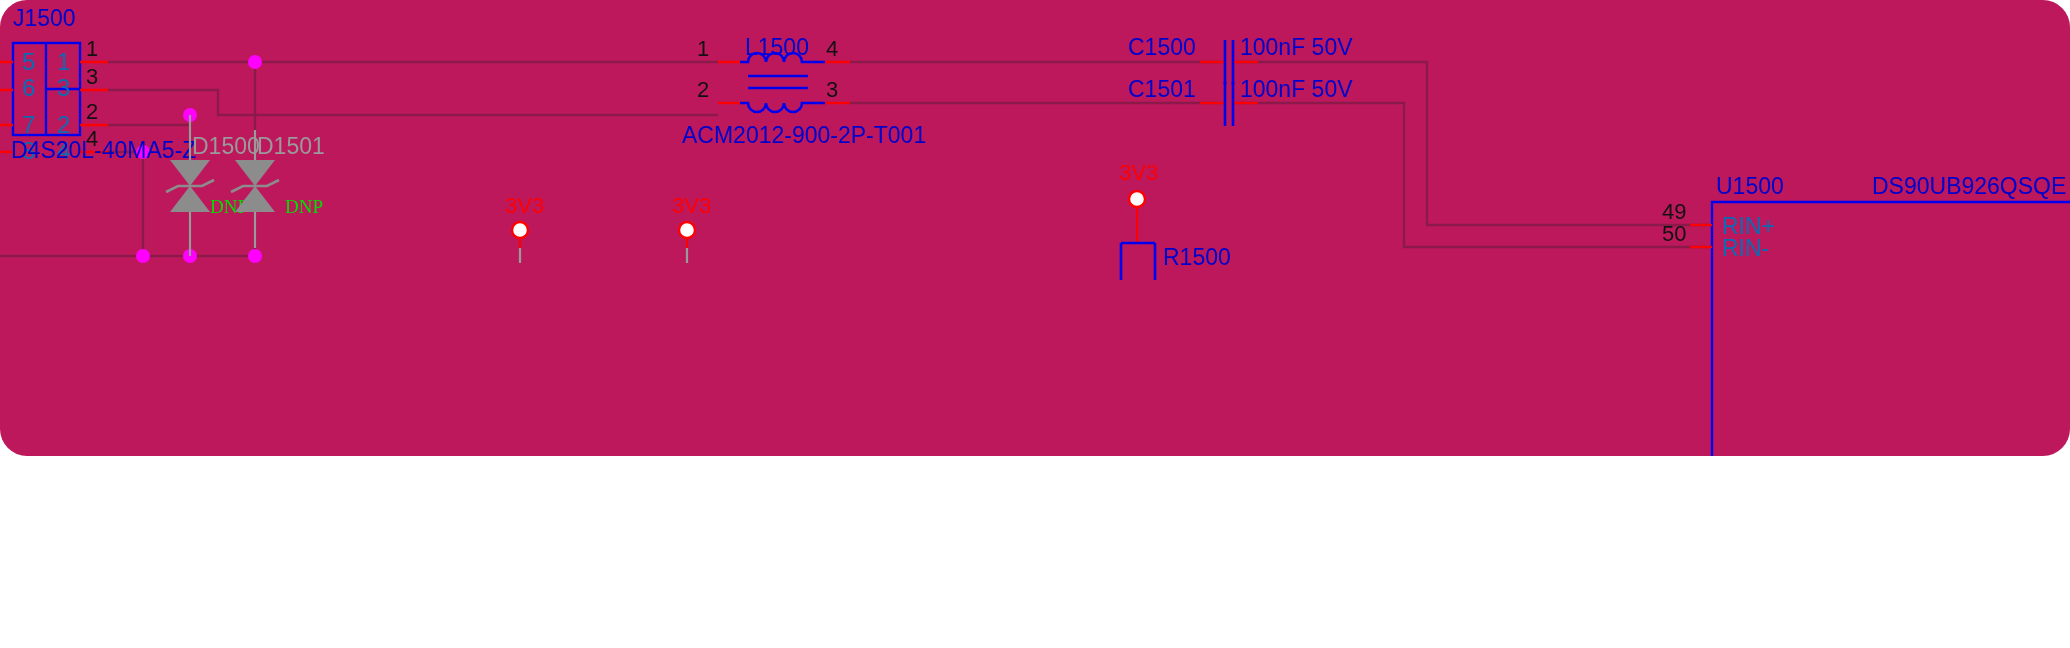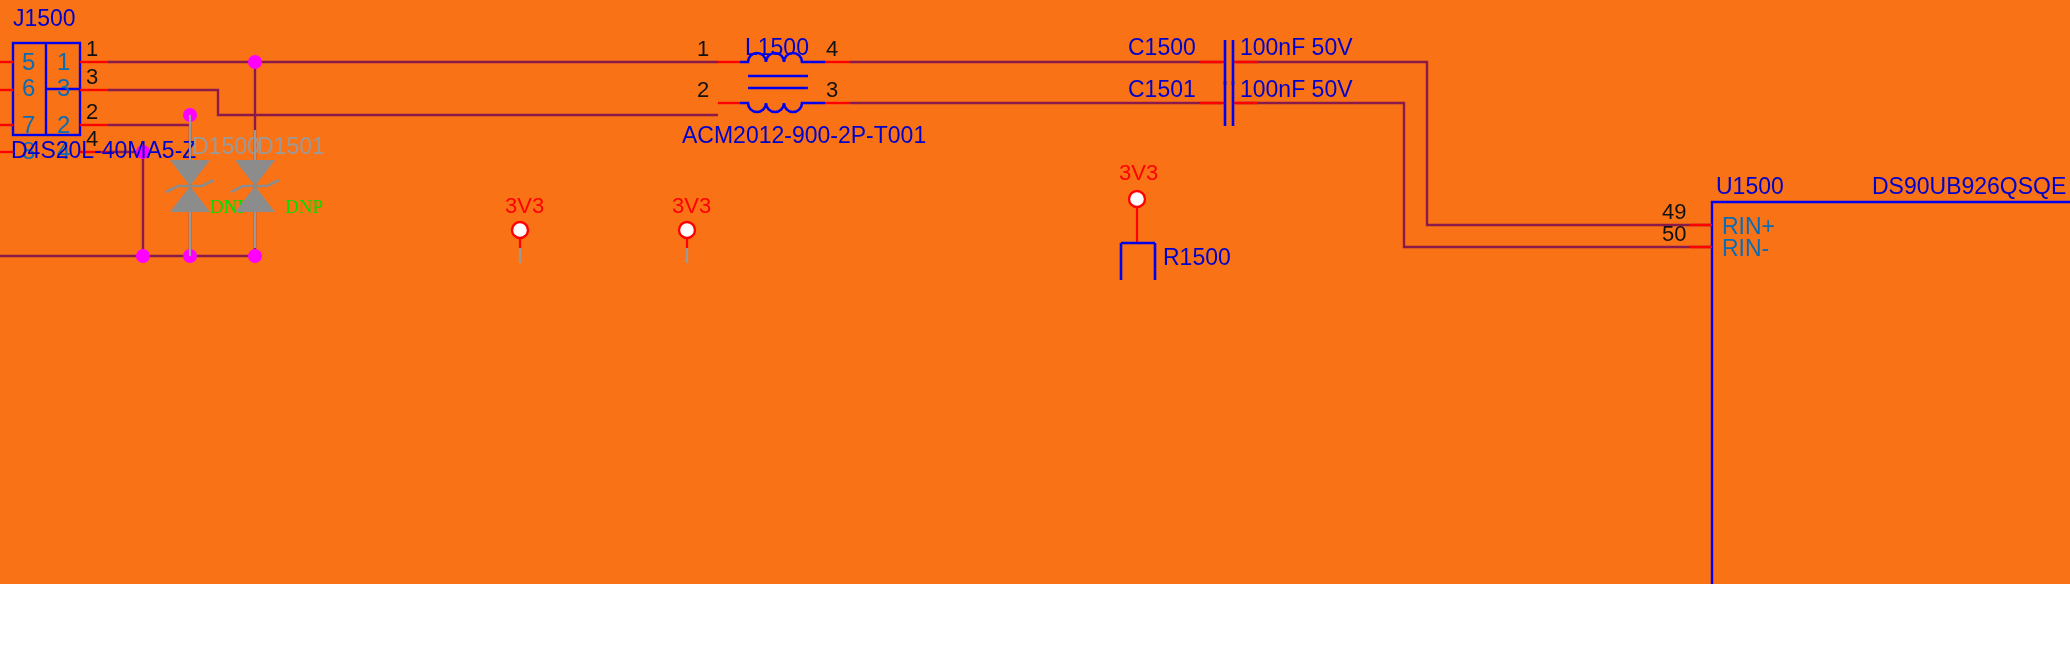--- a/index.html
+++ b/index.html
@@ -6,23 +6,24 @@
     margin: 0;
     padding: 0;
     background: #ffffff;
   }
   body {
     font-family: "Liberation Sans", sans-serif;
   }
   #schematic-root {
     position: relative;
     width: 2070px;
-    height: 584px;
-    background: #f97316;
+    height: 456px;
+    background: #be185d;
     overflow: hidden;
+    border-radius: 27px;
   }
   svg.sheet {
     position: absolute;
     left: 0;
     top: 0;
     width: 2070px;
     height: 648px;
     display: block;
   }
   text {

